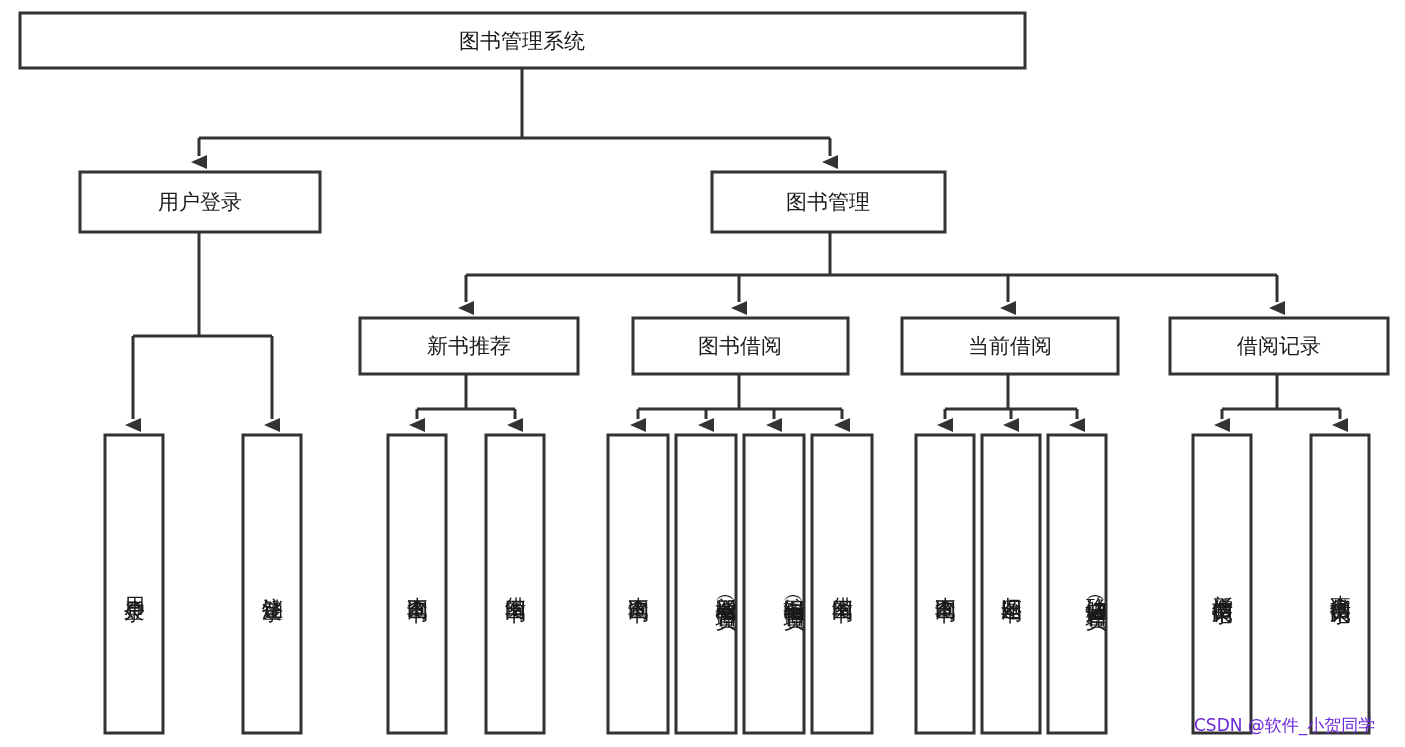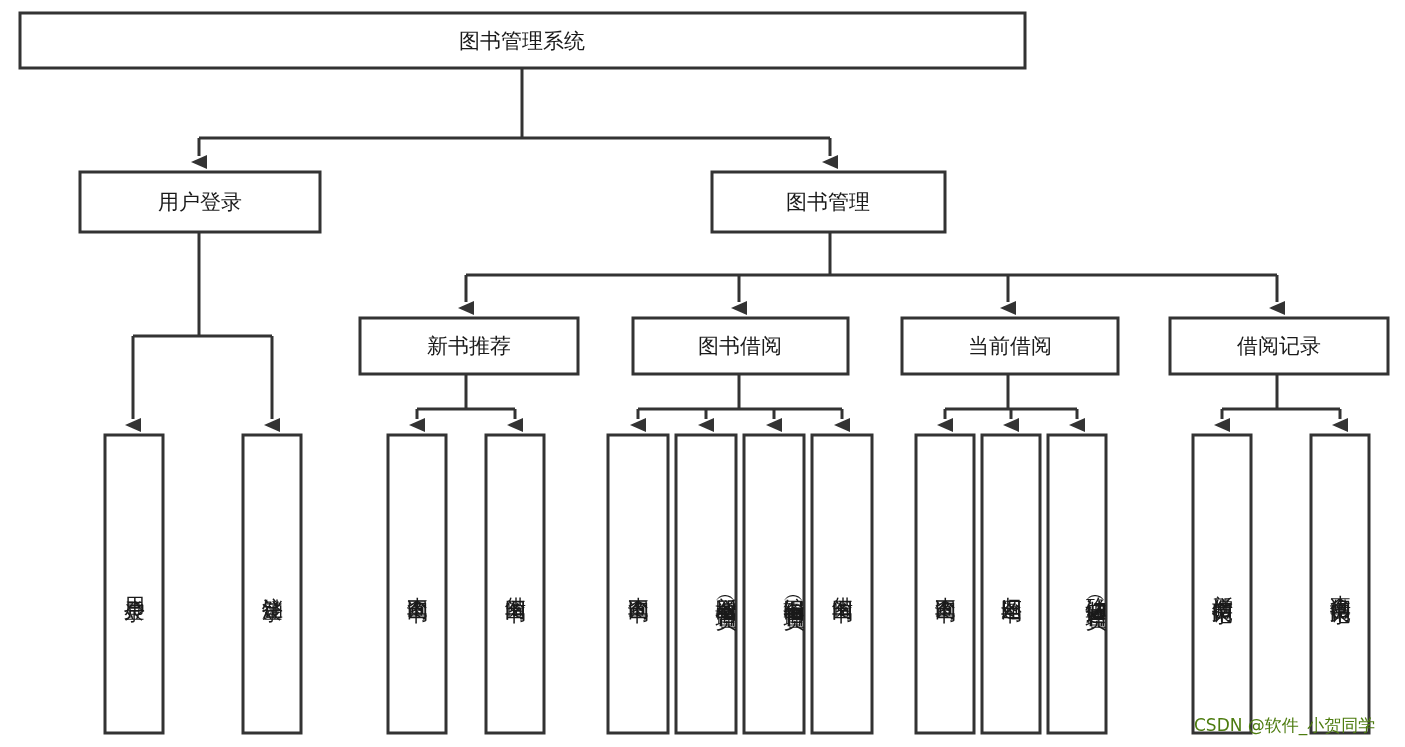--- a/index.html
+++ b/index.html
@@ -64,21 +64,21 @@
     align-items: center;
     justify-content: center;
     pointer-events: none;
   }
   #watermark {
     position: absolute;
     left: 1194px;
     top: 714px;
     font-family: "DejaVu Sans", "Liberation Sans", sans-serif;
     font-size: 17px;
-    color: #4d7c0f;
+    color: #6d28d9;
     white-space: nowrap;
   }
 </style>
 </head>
 <body>
 
 <div id="diagram-root">
 
   <svg id="tree-svg" viewBox="0 0 1405 747">
     <defs>

